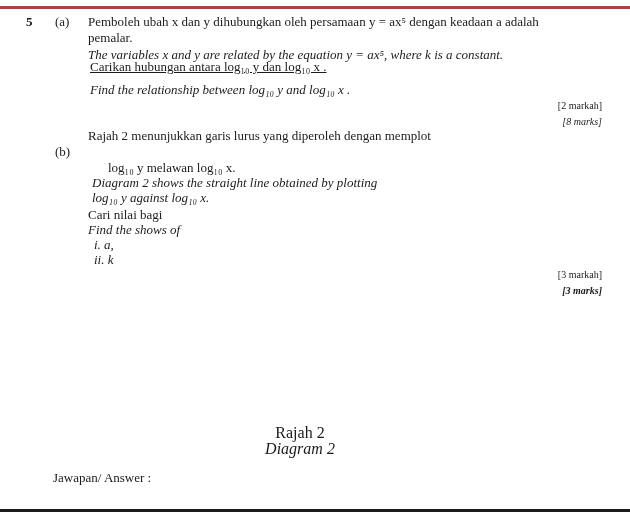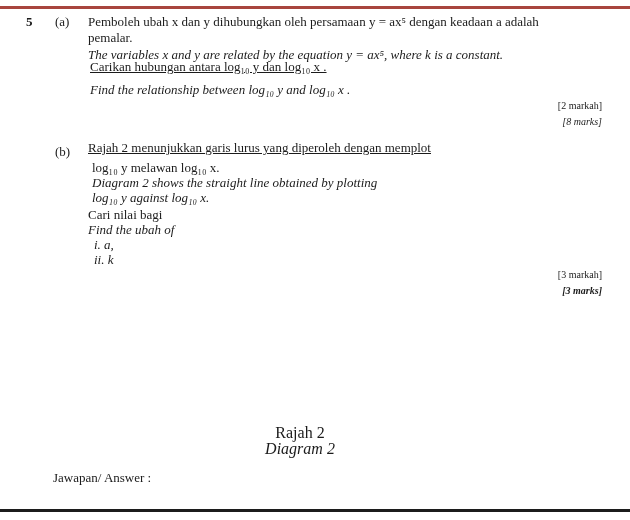--- a/index.html
+++ b/index.html
@@ -56,26 +56,26 @@
   <div class="txt" style="left:55px; top:14px;">(a)</div>
   <div class="txt" style="left:88px; top:14px;">Pemboleh ubah x dan y dihubungkan oleh persamaan y = ax⁵ dengan keadaan a adalah</div>
   <div class="txt" style="left:88px; top:30px;">pemalar.</div>
   <div class="txt it" style="left:88px; top:47px;">The variables x and y are related by the equation  y = ax⁵,  where  k  is a constant.</div>
   <div class="txt" style="left:90px; top:59px;text-decoration:underline;">Carikan hubungan antara log₁₀ y dan log₁₀ x .</div>
   <div class="txt it" style="left:90px; top:82px;">Find the relationship between log₁₀ y and log₁₀ x .</div>
   <div class="marks" style="top:100px;">[2 markah]</div>
   <div class="marks it" style="top:116px;">[8 marks]</div>
 
   <div class="txt" style="left:55px; top:144px;">(b)</div>
-  <div class="txt" style="left:88px; top:140px;text-decoration:underline;">Rajah 2 menunjukkan garis lurus yang diperoleh dengan memplot</div>
-  <div class="txt" style="left:92px; top:160px;font-family:Liberation Serif, serif;">log₁₀ y melawan  log₁₀ x.</div>
+  <div class="txt" style="left:88px; top:128px;">Rajah 2 menunjukkan garis lurus yang diperoleh dengan memplot</div>
+  <div class="txt" style="left:108px; top:160px;font-family:Liberation Serif, serif;">log₁₀ y melawan  log₁₀ x.</div>
   <div class="txt it" style="left:92px; top:175px;">Diagram 2 shows the straight line obtained by plotting</div>
   <div class="txt it" style="left:92px; top:190px;">log₁₀ y against  log₁₀ x.</div>
   <div class="txt" style="left:88px; top:207px;">Cari nilai bagi</div>
-  <div class="txt it" style="left:88px; top:222px;">Find the ubah of</div>
+  <div class="txt it" style="left:88px; top:222px;">Find the shows of</div>
   <div class="txt it" style="left:94px; top:237px;">i.   a,</div>
   <div class="txt it" style="left:94px; top:252px;">ii.  k</div>
   <div class="marks" style="top:269px;">[3 markah]</div>
   <div class="marks it" style="top:285px;font-weight:bold;">[3 marks]</div>
 
 
   <div class="caption" style="top:424px;">Rajah 2</div>
   <div class="caption it" style="top:440px;">Diagram 2</div>
 
   <div class="txt" style="left:53px; top:470px;">Jawapan/ Answer :</div>

